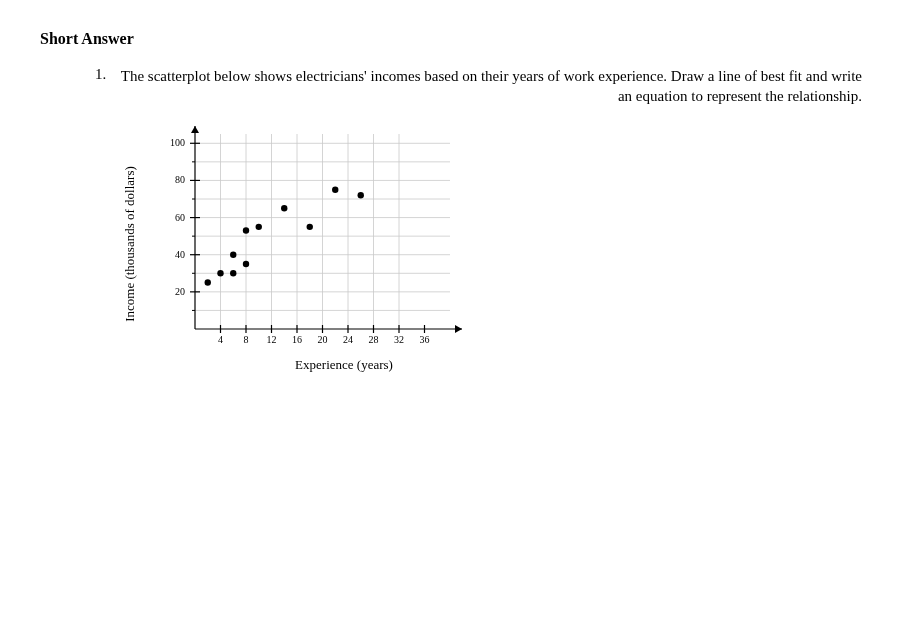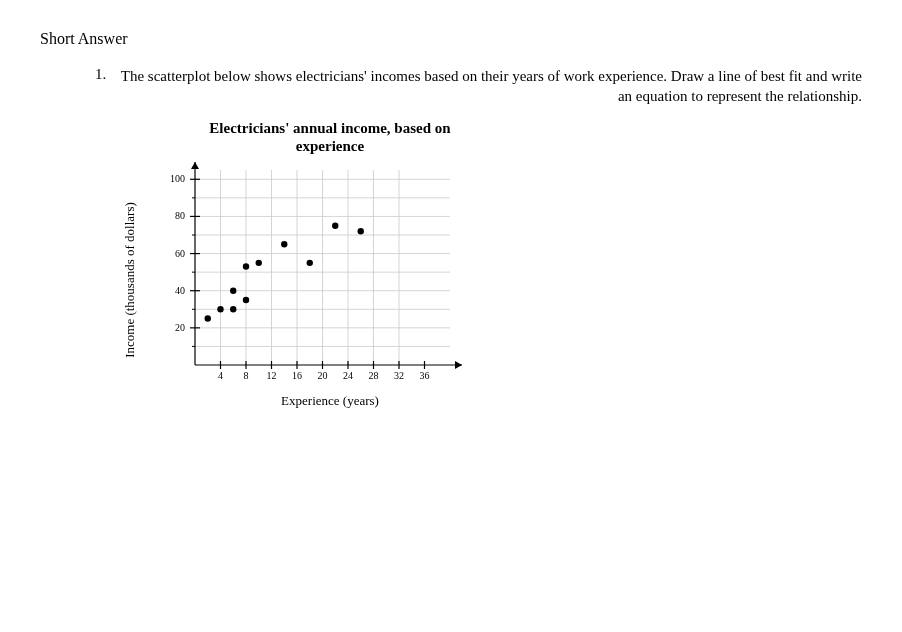--- a/index.html
+++ b/index.html
@@ -5,21 +5,21 @@
   body {
     font-family: "Times New Roman", Times, serif;
     background: #fff;
     margin: 0;
     padding: 30px 40px;
     width: 902px;
     box-sizing: border-box;
     color: #000;
   }
   .section-title {
-    font-weight: normal;
+    font-weight: bold;
     font-size: 16px;
     margin-bottom: 18px;
   }
   .question-block {
     margin-left: 55px;
     display: flex;
     margin-bottom: 10px;
   }
   .qnum {
     min-width: 24px;
@@ -73,21 +73,20 @@
 <body>
 
 <div class="section-title">Short Answer</div>
 
 <div class="question-block">
   <div class="qnum">1.</div>
   <div class="qtext">The scatterplot below shows electricians' incomes based on their years of work experience. Draw a line of best fit and write an equation to represent the relationship.</div>
 </div>
 
 <div class="chart-wrap">
-  <div class="chart-title">Electricians' annual income, based on experience</div>
   <div class="chart-area">
     <div class="ylabel">Income (thousands of dollars)</div>
     <svg id="chart-svg" width="340" height="250">
         <line x1="80.5" y1="15" x2="80.5" y2="210" stroke="#c9c9c9" stroke-width="0.8"></line>
         <line x1="106" y1="15" x2="106" y2="210" stroke="#c9c9c9" stroke-width="0.8"></line>
         <line x1="131.5" y1="15" x2="131.5" y2="210" stroke="#c9c9c9" stroke-width="0.8"></line>
         <line x1="157" y1="15" x2="157" y2="210" stroke="#c9c9c9" stroke-width="0.8"></line>
         <line x1="182.5" y1="15" x2="182.5" y2="210" stroke="#c9c9c9" stroke-width="0.8"></line>
         <line x1="208" y1="15" x2="208" y2="210" stroke="#c9c9c9" stroke-width="0.8"></line>
         <line x1="233.5" y1="15" x2="233.5" y2="210" stroke="#c9c9c9" stroke-width="0.8"></line>
@@ -144,15 +143,15 @@
         <circle cx="93.25" cy="135.71428571428572" r="3.2" fill="#000"></circle>
         <circle cx="93.25" cy="154.28571428571428" r="3.2" fill="#000"></circle>
         <circle cx="106" cy="145" r="3.2" fill="#000"></circle>
         <circle cx="106" cy="111.57142857142857" r="3.2" fill="#000"></circle>
         <circle cx="118.75" cy="107.85714285714285" r="3.2" fill="#000"></circle>
         <circle cx="144.25" cy="89.28571428571428" r="3.2" fill="#000"></circle>
         <circle cx="169.75" cy="107.85714285714285" r="3.2" fill="#000"></circle>
         <circle cx="195.25" cy="70.71428571428572" r="3.2" fill="#000"></circle>
         <circle cx="220.75" cy="76.28571428571428" r="3.2" fill="#000"></circle>
       </svg>
-    <div class="xlabel" style="left:20px">Experience (years)</div>
+    <div class="xlabel" style="left:34px">Experience (years)</div>
   </div>
 </div>
 
 </body></html>

